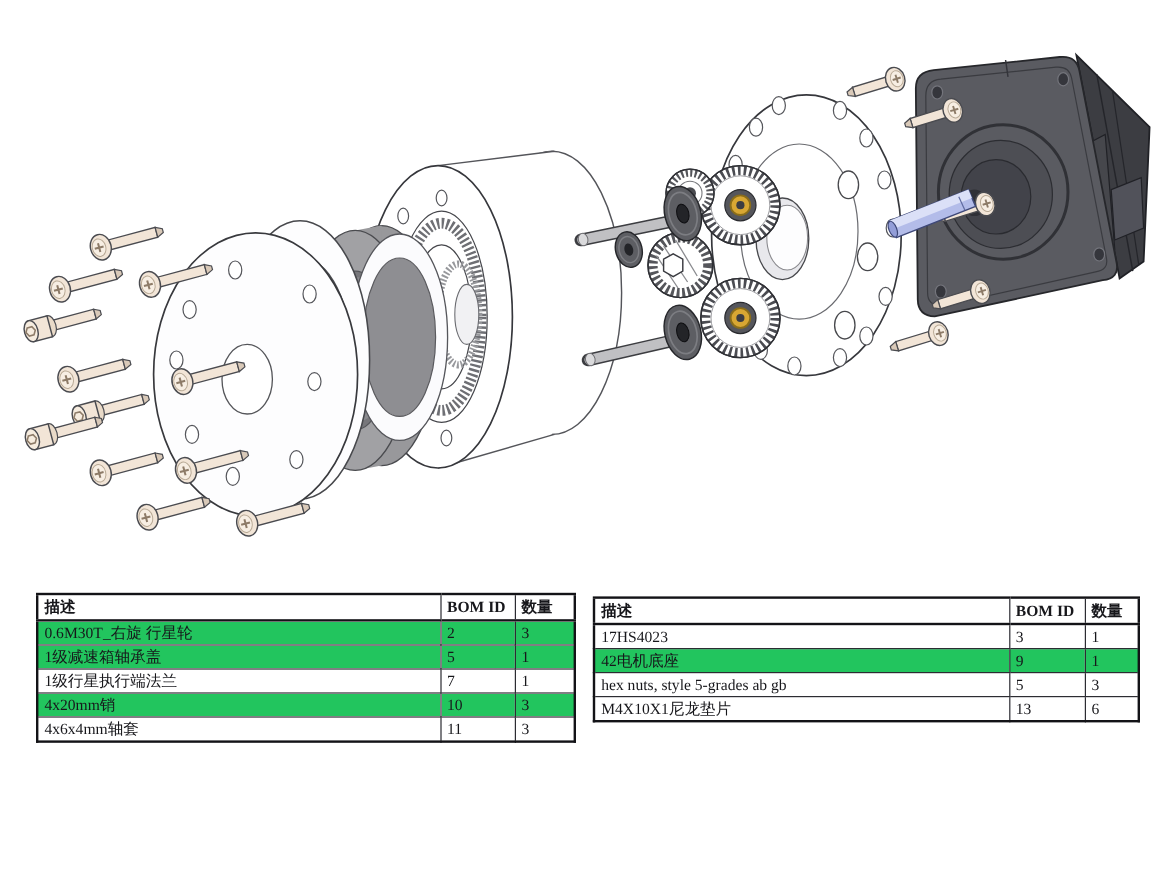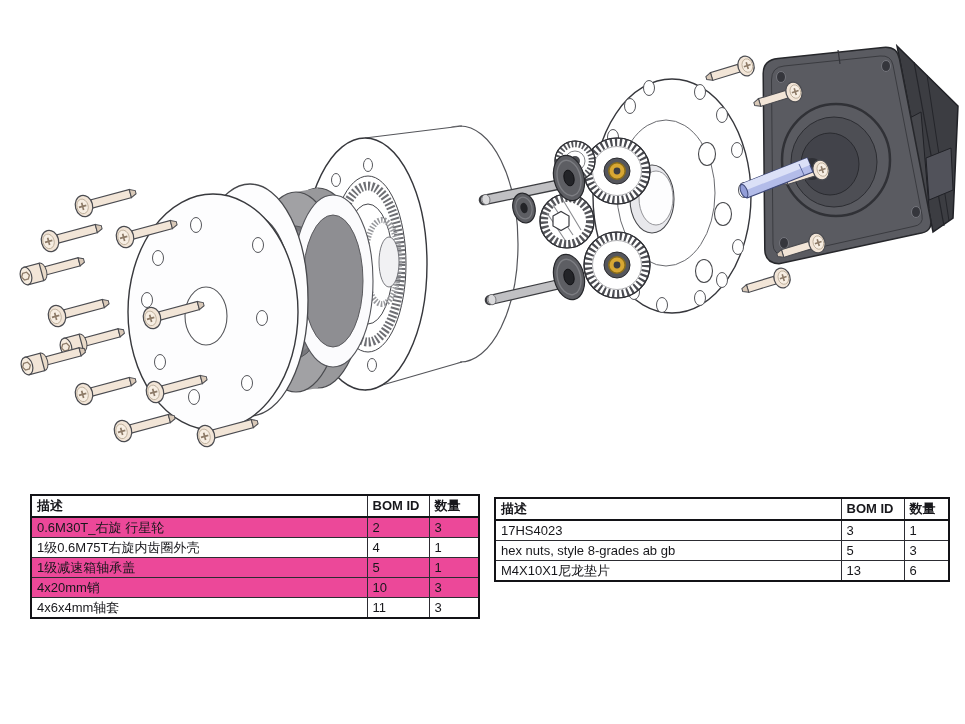--- a/index.html
+++ b/index.html
@@ -19,29 +19,29 @@
     color:#17171b;
     background:#fff;
   }
   table.bom td{
     border:1px solid #2c2c32;
     height:19px;
     line-height:19px;
     padding:0 0 0 5px;
     white-space:nowrap;
     overflow:hidden;
-    font-family:Liberation Sans, sans-serif;
+    font-family:Liberation Serif, serif;
   }
   table.bom tr.hdr td{
     font-weight:bold;
     border-top:2px solid #131317;
     border-bottom:2px solid #131317;
     height:20px;line-height:20px;
   }
-  table.bom tr.alt td{background:#ec4899;}
+  table.bom tr.alt td{background:#22c55e;}
   #bom-left{left:30px;top:494px;width:448px;}
   #bom-right{left:494px;top:497px;width:454px;}
 </style>
 </head>
 <body>
 
 <div id="canvas">
 
 <svg width="965" height="724" viewBox="0 0 965 724">
   <defs>
@@ -267,28 +267,28 @@
         <tr class="hdr">
     <td>描述</td>
     <td>BOM ID</td>
     <td>数量</td>
   </tr>
   <tr class="alt">
           <td>0.6M30T_右旋 行星轮</td>
           <td>2</td>
           <td>3</td>
         </tr>
-  <tr>
-          <td>1级0.6M75T右旋内齿圈外壳</td>
-          <td>4</td>
-          <td>1</td>
-        </tr>
   <tr class="alt">
           <td>1级减速箱轴承盖</td>
           <td>5</td>
+          <td>1</td>
+        </tr>
+  <tr>
+          <td>1级行星执行端法兰</td>
+          <td>7</td>
           <td>1</td>
         </tr>
   <tr class="alt">
           <td>4x20mm销</td>
           <td>10</td>
           <td>3</td>
         </tr>
   <tr>
           <td>4x6x4mm轴套</td>
           <td>11</td>
@@ -307,22 +307,27 @@
         <tr class="hdr">
     <td>描述</td>
     <td>BOM ID</td>
     <td>数量</td>
   </tr>
   <tr>
           <td>17HS4023</td>
           <td>3</td>
           <td>1</td>
         </tr>
-  <tr>
-          <td>hex nuts, style 8-grades ab gb</td>
+  <tr class="alt">
+          <td>42电机底座</td>
+          <td>9</td>
+          <td>1</td>
+        </tr>
+  <tr>
+          <td>hex nuts, style 5-grades ab gb</td>
           <td>5</td>
           <td>3</td>
         </tr>
   <tr>
           <td>M4X10X1尼龙垫片</td>
           <td>13</td>
           <td>6</td>
         </tr>
 </tbody>
     </table>

